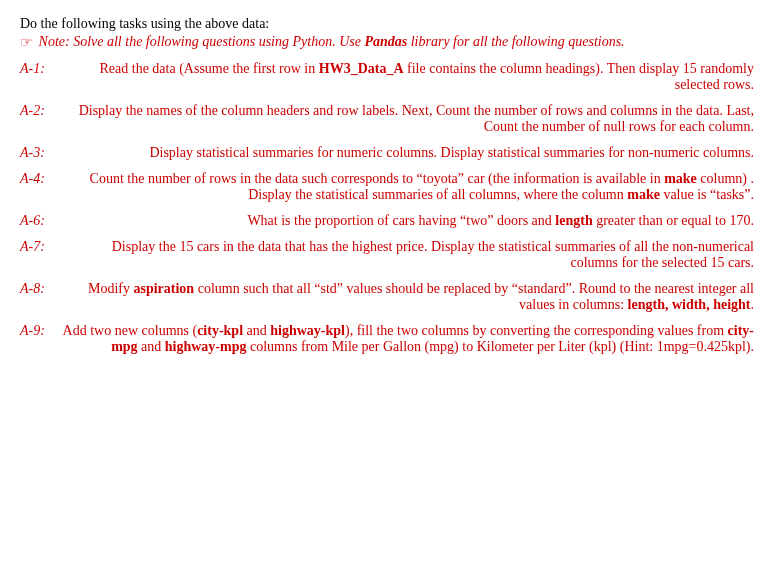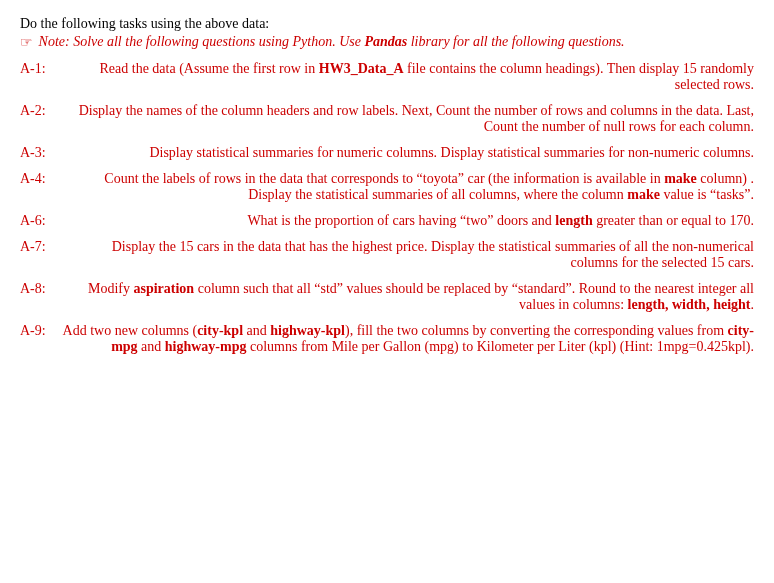--- a/index.html
+++ b/index.html
@@ -31,20 +31,21 @@
       font-style: normal;
       margin-right: 2px;
     }
     .task-item {
       display: flex;
       margin-bottom: 10px;
       color: #cc0000;
     }
     .task-label {
       min-width: 42px;
+      font-style: italic;
       flex-shrink: 0;
     }
     .task-content {
       flex: 1;
       text-align: right;
     }
     .bold {
       font-weight: bold;
     }
     .italic-bold {
@@ -74,21 +75,21 @@
     <div class="task-item">
       <span class="task-label">A-2:</span>
       <span class="task-content"><span>Display the names of the column headers and row labels.  Next, Count the number of rows and columns in the data.  Last, Count the number of null rows for each column.</span></span>
     </div>
     <div class="task-item">
       <span class="task-label">A-3:</span>
       <span class="task-content"><span>Display statistical summaries for numeric columns.  Display statistical summaries for non-numeric columns.</span></span>
     </div>
     <div class="task-item">
       <span class="task-label">A-4:</span>
-      <span class="task-content"><span>Count the labels of rows in the data that corresponds to “toyota” car (the information is available in </span><span class="bold">make</span><span> column) .  Display the statistical summaries of all columns, where the column </span><span class="bold">make</span><span> value is “tasks”.</span></span>
+      <span class="task-content"><span>Count the number of rows in the data such corresponds to “toyota” car (the information is available in </span><span class="bold">make</span><span> column) .  Display the statistical summaries of all columns, where the column </span><span class="bold">make</span><span> value is “tasks”.</span></span>
     </div>
     <div class="task-item">
       <span class="task-label">A-6:</span>
       <span class="task-content"><span>What is the proportion of cars having “two” doors and </span><span class="bold">length</span><span> greater than or equal to 170.</span></span>
     </div>
     <div class="task-item">
       <span class="task-label">A-7:</span>
       <span class="task-content"><span>Display the 15 cars in the data that has the highest price.  Display the statistical summaries of all the non-numerical columns for the selected 15 cars.</span></span>
     </div>
     <div class="task-item">

